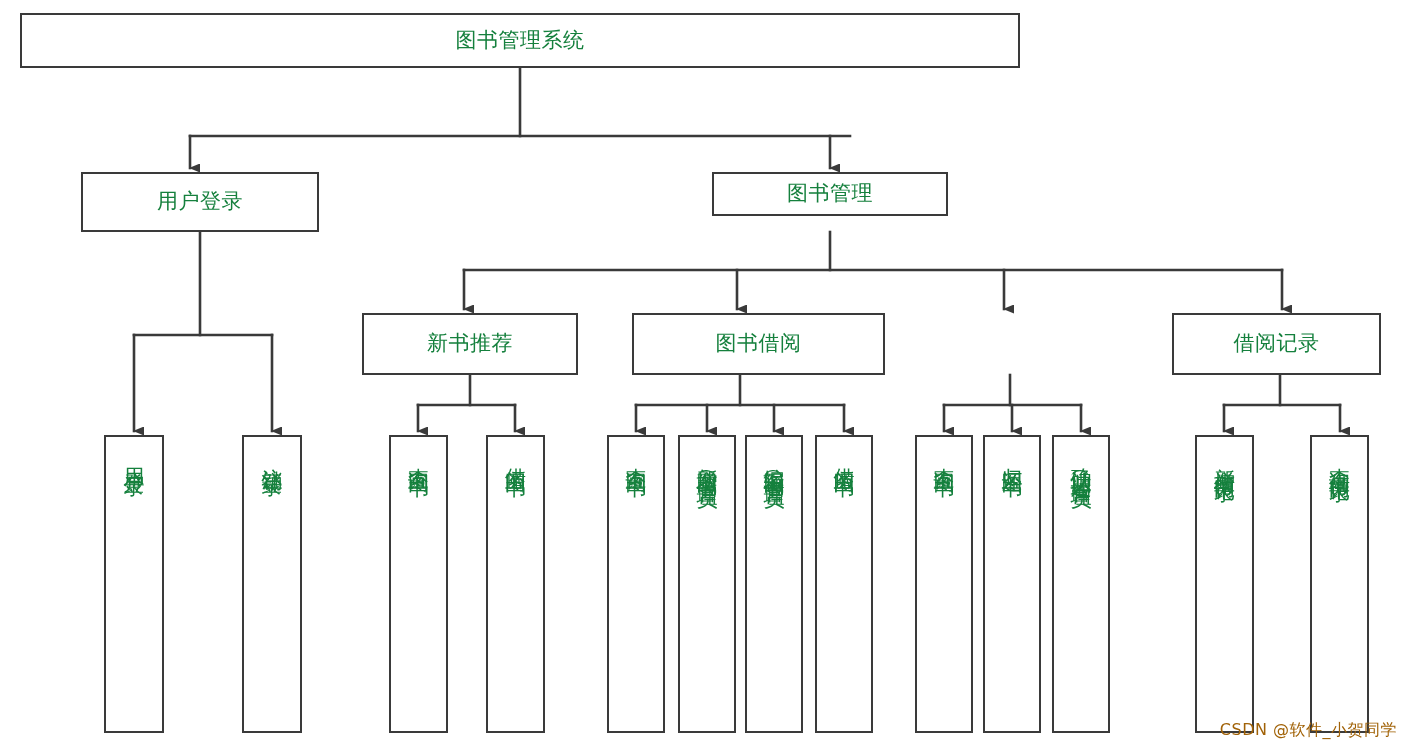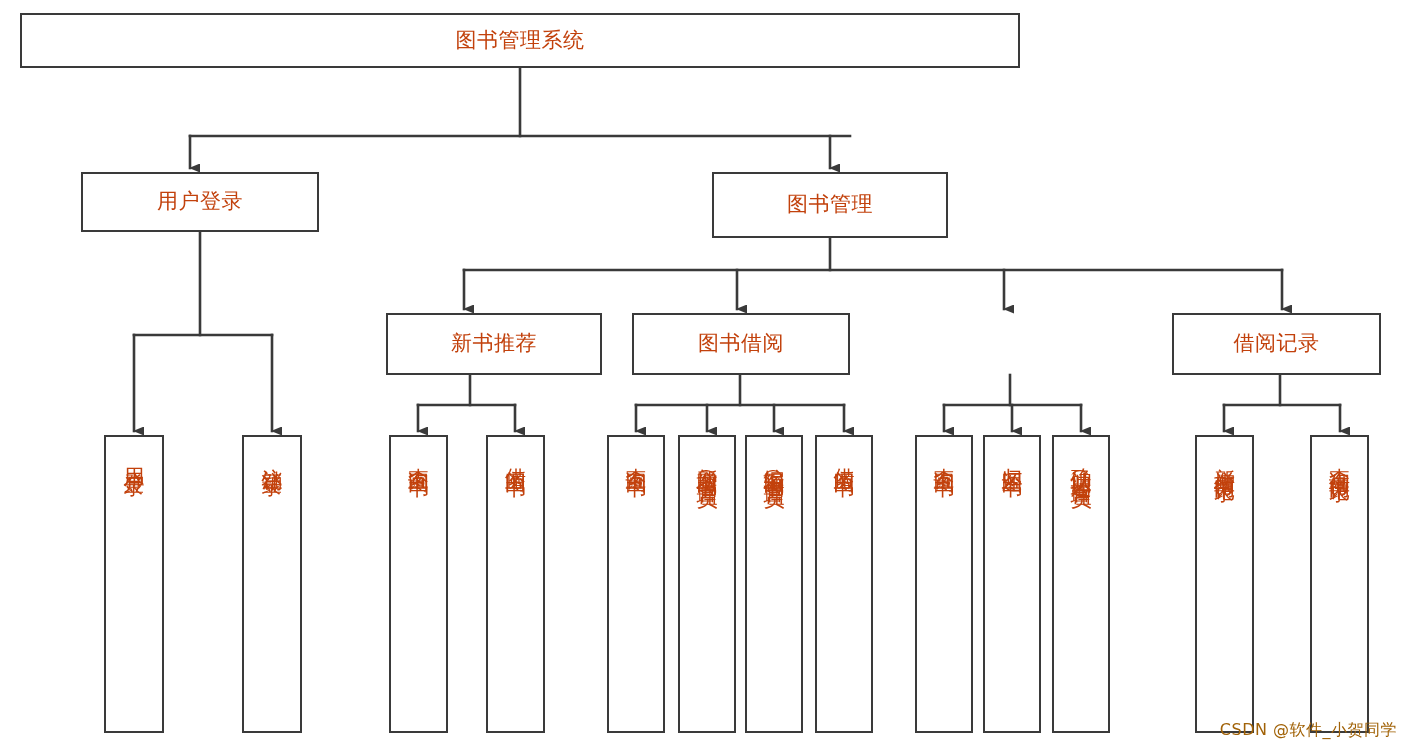--- a/index.html
+++ b/index.html
@@ -27,21 +27,21 @@
     pointer-events: none;
   }
   .node {
     position: absolute;
     box-sizing: border-box;
     background: #ffffff;
     border: 2.5px solid #3a3a3a;
     display: flex;
     align-items: center;
     justify-content: center;
-    color: #c2410c;
+    color: #15803d;
     text-align: center;
     z-index: 2;
   }
   .node.horizontal {
     font-size: 21px;
     letter-spacing: 0.5px;
     line-height: 1.2;
   }
   .node.vertical {
     align-items: flex-start;
@@ -126,28 +126,28 @@
     </g>
   </svg>
 
   <div class="node horizontal" style="left:20px; top:13px; width:1000px; height:55px;">
     <span class="hlabel">图书管理系统</span>
   </div>
 
   <div class="node horizontal" style="left:81px; top:172px; width:238px; height:60px;">
     <span class="hlabel">用户登录</span>
   </div>
-  <div class="node horizontal" style="left:712px; top:172px; width:236px; height:66px;">
+  <div class="node horizontal" style="left:712px; top:172px; width:236px; height:44px;">
     <span class="hlabel">图书管理</span>
   </div>
 
-  <div class="node horizontal" style="left:362px; top:313px; width:216px; height:62px;margin-left:24px;">
+  <div class="node horizontal" style="left:362px; top:313px; width:216px; height:62px;">
     <span class="hlabel">新书推荐</span>
   </div>
-  <div class="node horizontal" style="left:632px; top:313px; width:218px; height:62px;">
+  <div class="node horizontal" style="left:632px; top:313px; width:253px; height:62px;">
     <span class="hlabel">图书借阅</span>
   </div>
   <div class="node horizontal" style="left:1172px; top:313px; width:209px; height:62px;">
     <span class="hlabel">借阅记录</span>
   </div>
 
   <div class="node vertical" style="left:104px; top:435px; width:60px; height:298px;">
     <span class="vlabel">用户登录</span>
   </div>
   <div class="node vertical" style="left:242px; top:435px; width:60px; height:298px;">

